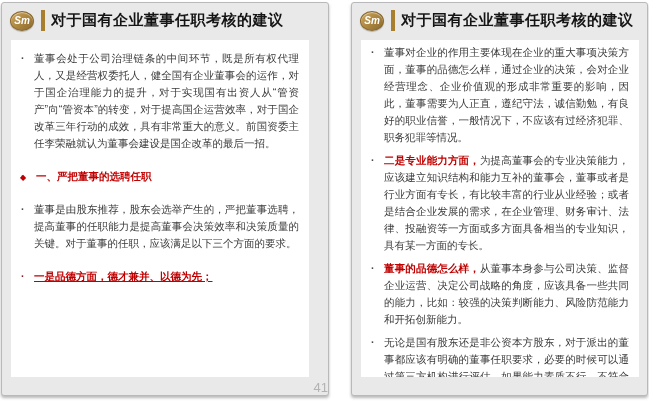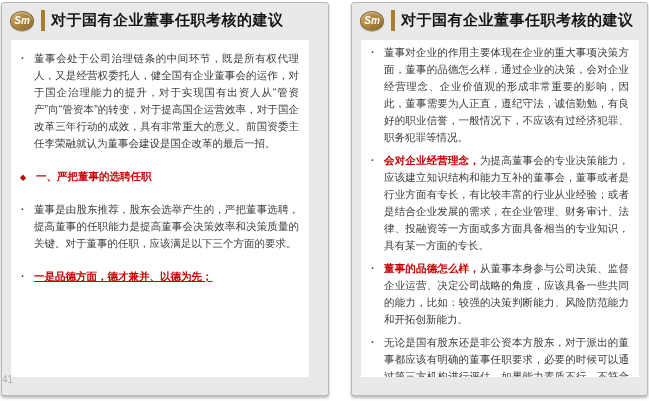--- a/index.html
+++ b/index.html
@@ -73,23 +73,23 @@
     color:#4a4a4a;font-weight:bold;
   }
   .para.diamond .bullet{
     color:#c00000;font-size:8px;top:1px;left:0;
   }
   .para.diamond{padding-left:16px;}
   .lead{color:#c00000;font-weight:bold;}
   .para.red-line .ptext{color:#c00000;font-weight:bold;text-decoration:underline;}
   .para.red-line .bullet{color:#7a2020;}
   .page-num{
-    position:absolute;bottom:10px;left:0;right:0;
-    text-align:left;
-    font-size:10px;color:#b3b3b3;
+    position:absolute;bottom:0;left:0;right:0;
+    text-align:right;
+    font-size:13px;color:#b3b3b3;
   }
 </style>
 </head>
 <body>
 
 <div class="slide left">
   <div class="slide-header">
     <div class="logo">
       <span>Sm</span>
     </div>
@@ -122,21 +122,21 @@
       <span>Sm</span>
     </div>
     <div class="gold-bar"></div>
     <div class="slide-title">对于国有企业董事任职考核的建议</div>
   </div>
   <div class="slide-body">
     <div class="para">
       <span class="bullet">·</span><span class="lead"></span><span class="ptext">董事对企业的作用主要体现在企业的重大事项决策方面，董事的品德怎么样，通过企业的决策，会对企业经营理念、企业价值观的形成非常重要的影响，因此，董事需要为人正直，遵纪守法，诚信勤勉，有良好的职业信誉，一般情况下，不应该有过经济犯罪、职务犯罪等情况。</span>
     </div>
     <div class="para">
-      <span class="bullet">·</span><span class="lead">会对企业经营理念，</span><span class="ptext">为提高董事会的专业决策能力，应该建立知识结构和能力互补的董事会，董事或者是行业方面有专长，有比较丰富的行业从业经验；或者是结合企业发展的需求，在企业管理、财务审计、法律、投融资等一方面或多方面具备相当的专业知识，具有某一方面的专长。</span>
+      <span class="bullet">·</span><span class="lead">二是专业能力方面，</span><span class="ptext">为提高董事会的专业决策能力，应该建立知识结构和能力互补的董事会，董事或者是行业方面有专长，有比较丰富的行业从业经验；或者是结合企业发展的需求，在企业管理、财务审计、法律、投融资等一方面或多方面具备相当的专业知识，具有某一方面的专长。</span>
     </div>
     <div class="para">
       <span class="bullet">·</span><span class="lead">董事的品德怎么样，</span><span class="ptext">从董事本身参与公司决策、监督企业运营、决定公司战略的角度，应该具备一些共同的能力，比如：较强的决策判断能力、风险防范能力和开拓创新能力。</span>
     </div>
     <div class="para">
       <span class="bullet">·</span><span class="lead"></span><span class="ptext">无论是国有股东还是非公资本方股东，对于派出的董事都应该有明确的董事任职要求，必要的时候可以通过第三方机构进行评估，如果能力素质不行，不符合公司发展的要求，</span>
     </div>
   </div>
 </div>
 

